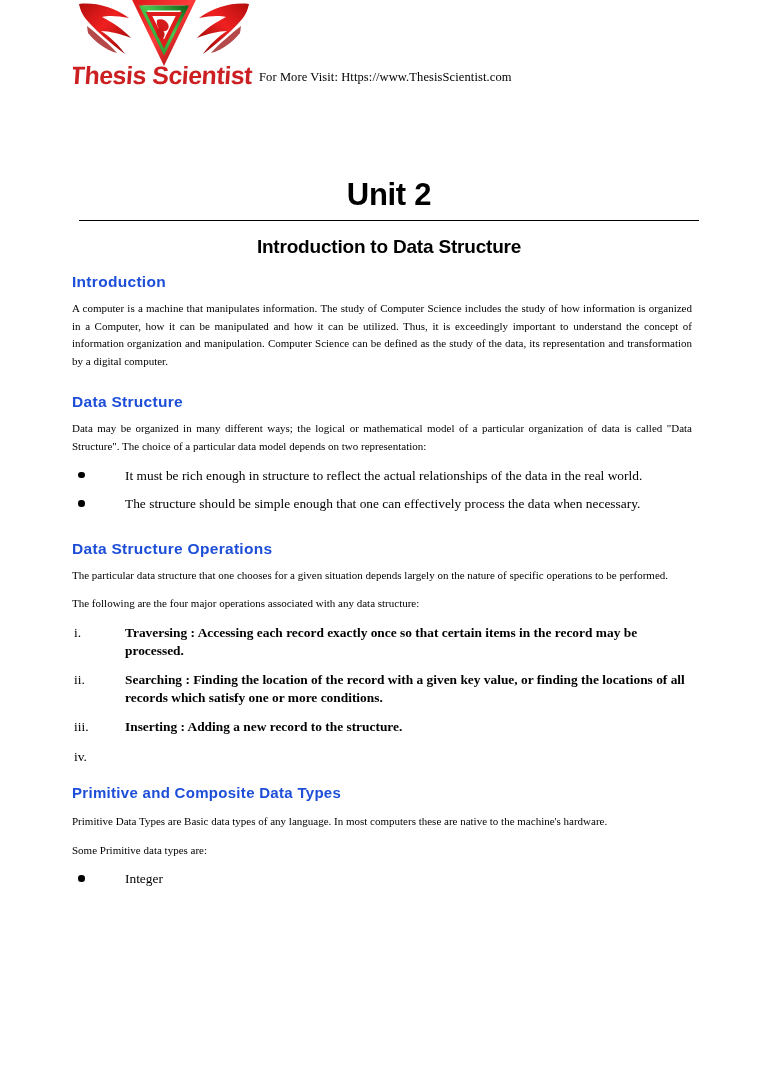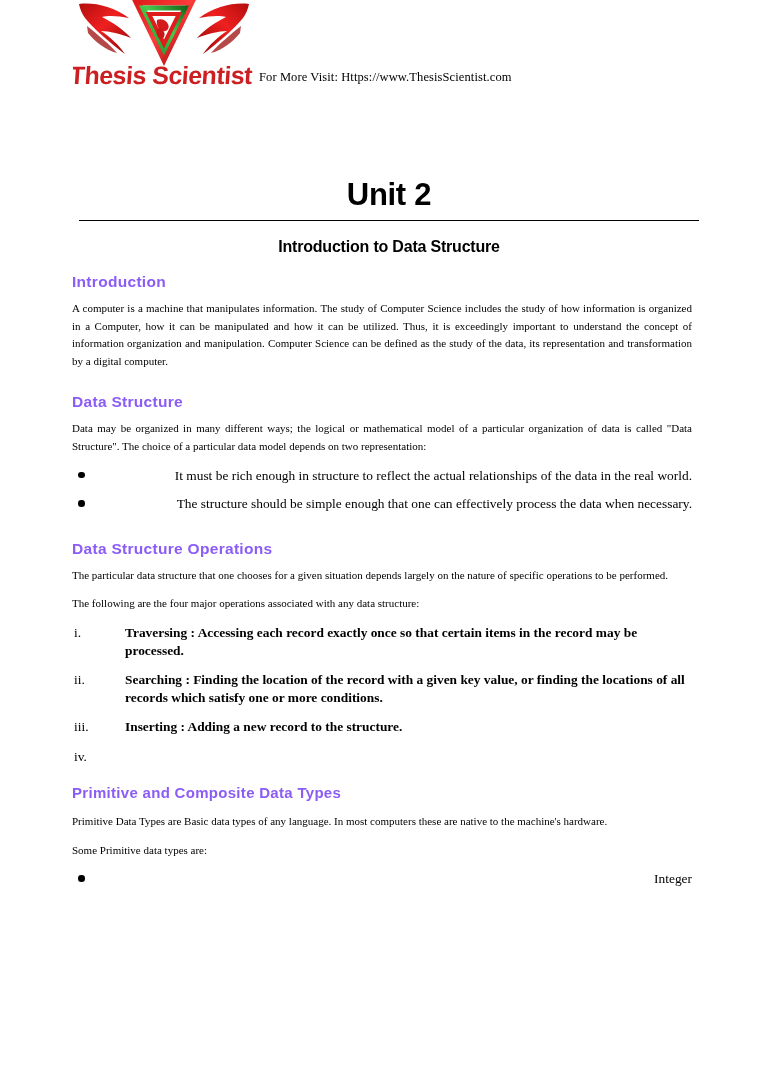--- a/index.html
+++ b/index.html
@@ -73,21 +73,21 @@
   }
   .title-rule {
     border: 0;
     border-top: 1.3px solid #000;
     margin: 0;
     width: 620px;
   }
   .doc-subtitle {
     font-family: "Liberation Sans", "DejaVu Sans", sans-serif;
     font-weight: bold;
-    font-size: 16px;
+    font-size: 19px;
     line-height: 28px;
     text-align: center;
     letter-spacing: -0.2px;
     margin: 0;
     padding-top: 12px;
   }
 
   
   .content {
     position: absolute;
@@ -96,21 +96,21 @@
     width: 620px;
   }
 
   h2.section-heading {
     font-family: "Liberation Sans", "DejaVu Sans", sans-serif;
     font-weight: bold;
     font-size: 15.5px;
     line-height: 19px;
     letter-spacing: 0.3px;
     margin: 0 0 9px 0;
-    color: #8b5cf6;
+    color: #1d4ed8;
   }
   h2.section-heading.big {
     font-size: 15px;
     line-height: 22px;
   }
 
   p.body-text {
     font-family: "Liberation Serif", "DejaVu Serif", serif;
     font-size: 11px;
     line-height: 17.6px;
@@ -120,21 +120,20 @@
 
   .spacer-sm { height: 11px; }
   .spacer-md { height: 20px; }
   .spacer-lg { height: 34px; }
 
   
   ul.bullet-list {
     list-style: none;
     margin: 4px 0 6px 0;
     padding: 0;
-    text-align: right;
   }
   ul.bullet-list li {
     position: relative;
     padding-left: 53px;
     margin-bottom: 11px;
     font-family: "Liberation Serif", "DejaVu Serif", serif;
     font-size: 13.4px;
     line-height: 17.6px;
   }
   ul.bullet-list li:last-child { margin-bottom: 0; }

